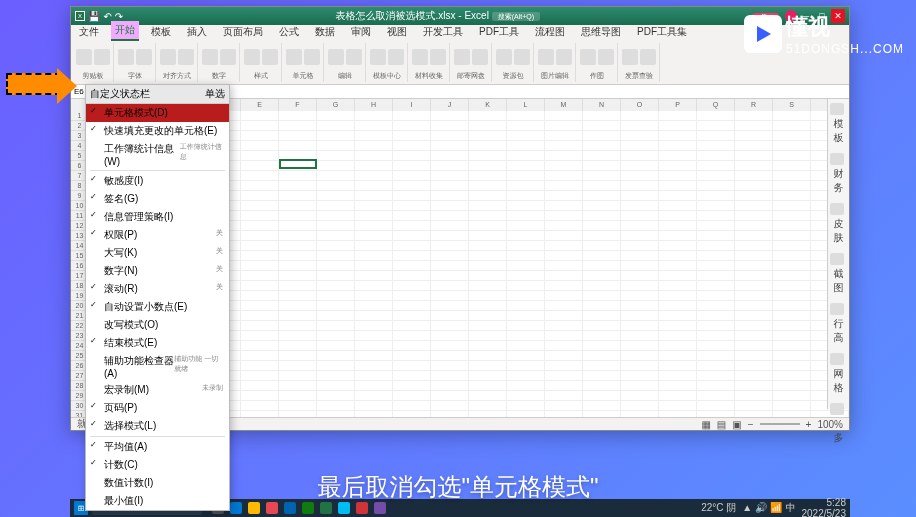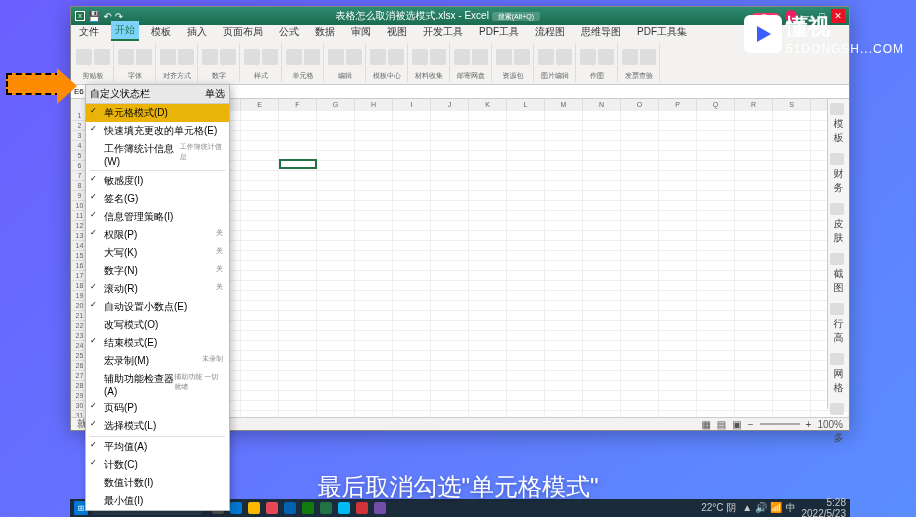--- a/index.html
+++ b/index.html
@@ -14,21 +14,21 @@
 .titlebar-left{display:flex;align-items:center;gap:3px}
 .excel-icon{width:10px;height:10px;background:#217346;border:1px solid #fff;font-size:6px;text-align:center;line-height:8px}
 .titlebar-center{flex:1;text-align:center}
 .titlebar-right{display:flex;align-items:center;gap:2px}
 .win-btn{width:14px;height:14px;text-align:center;line-height:14px;font-size:9px;cursor:pointer}
 .win-btn.close{background:#e81123}
 .office-badge{background:#ff3366;padding:0 5px;border-radius:7px;font-size:7px;margin-right:4px}
 .searchbox{background:rgba(255,255,255,.2);border-radius:2px;padding:1px 6px;font-size:7px;width:90px;margin:0 auto}
 .menubar{height:16px;background:#f3f2f1;display:flex;align-items:flex-end;padding:0 4px;gap:8px;font-size:9px;color:#333}
 .menubar .tab{padding:2px 4px;cursor:pointer}
-.menubar .tab.active{background:#7dd3fc;color:#217346;border-bottom:2px solid #217346}
+.menubar .tab.active{background:#f0abfc;color:#217346;border-bottom:2px solid #217346}
 .ribbon{height:44px;background:#f3f2f1;border-bottom:1px solid #ccc;display:flex;padding:2px;gap:1px;overflow:hidden}
 .rgroup{border-right:1px solid #ddd;padding:0 3px;display:flex;flex-direction:column;justify-content:space-between}
 .rgroup-content{display:flex;gap:2px;flex:1;align-items:center}
 .rgroup-label{font-size:7px;color:#666;text-align:center;padding-bottom:1px}
 .rbtn{width:16px;height:16px;background:#ddd;border-radius:2px;display:flex;align-items:center;justify-content:center;font-size:8px}
 .namebox-row{height:14px;display:flex;align-items:center;border-bottom:1px solid #ccc}
 .namebox{width:50px;border-right:1px solid #ccc;font-size:8px;padding:0 3px}
 .formulabar{flex:1;font-size:8px;padding:0 3px}
 .sheet-area{display:flex;height:320px;position:relative}
 .row-headers{width:18px;background:#f0f0f0;border-right:1px solid #ccc}
@@ -37,21 +37,21 @@
 .col-h{width:38px;font-size:7px;text-align:center;line-height:12px;border-right:1px solid #ddd;color:#666}
 .grid{flex:1;margin-top:12px;position:relative;background:repeating-linear-gradient(to right,transparent,transparent 37px,#eee 37px,#eee 38px),repeating-linear-gradient(to bottom,transparent,transparent 9px,#eee 9px,#eee 10px)}
 .selected-cell{position:absolute;top:48px;left:190px;width:38px;height:10px;border:2px solid #217346}
 .right-panel{position:absolute;right:0;top:92px;width:22px;height:310px;background:#f5f5f5;border-left:1px solid #ccc;display:flex;flex-direction:column;gap:8px;padding:4px 2px;align-items:center}
 .rp-item{font-size:7px;color:#444;writing-mode:horizontal-tb;text-align:center}
 .rp-icon{width:14px;height:12px;background:#ddd;border-radius:2px;margin-bottom:2px}
 .context-menu{position:absolute;top:84px;left:85px;width:145px;background:#fff;border:1px solid #bbb;box-shadow:2px 2px 8px rgba(0,0,0,.25);z-index:50}
 .cm-header{background:#e8e8e8;font-size:8px;padding:2px 4px;display:flex;justify-content:space-between;border-bottom:1px solid #ccc}
 .cm-item{font-size:8px;padding:2px 6px 2px 18px;display:flex;justify-content:space-between;position:relative;cursor:pointer}
 .cm-item.checked::before{content:"✓";position:absolute;left:4px;font-size:8px}
-.cm-item.hl{background:#eab308}
+.cm-item.hl{background:#b91c1c}
 .cm-sep{height:1px;background:#ddd;margin:1px 4px}
 .cm-right{color:#888;font-size:7px}
 .statusbar{position:absolute;bottom:0;left:0;right:0;height:13px;background:#f3f2f1;border-top:1px solid #ccc;display:flex;align-items:center;justify-content:space-between;padding:0 6px;font-size:7px;color:#555}
 .arrow-pointer{position:absolute;top:73px;left:6px;z-index:60}
 .arrow-body{width:55px;height:22px;background:#ff8c00;position:relative;border:2px dashed #000}
 .arrow-head{position:absolute;right:-18px;top:-7px;width:0;height:0;border-left:20px solid #ff8c00;border-top:18px solid transparent;border-bottom:18px solid transparent}
 .arrow-head::after{content:"";position:absolute;right:2px;top:-18px;width:0;height:0;border-left:20px dashed transparent;border-top:18px solid transparent;border-bottom:18px solid transparent}
 .taskbar{position:absolute;bottom:0;left:70px;width:780px;height:18px;background:#1a2b3c;display:flex;align-items:center;padding:0 4px;gap:4px}
 .tb-start{width:14px;height:14px;background:#0078d4;display:flex;align-items:center;justify-content:center;color:#fff;font-size:8px}
 .tb-search{background:#2a3b4c;color:#888;font-size:7px;padding:2px 6px;border-radius:2px;width:110px}
@@ -384,26 +384,26 @@
       </div>
       <div class="cm-item">
         <span>改写模式(O)</span>
         <span class="cm-right"></span>
       </div>
       <div class="cm-item checked">
         <span>结束模式(E)</span>
         <span class="cm-right"></span>
       </div>
       <div class="cm-item">
+        <span>辅助功能检查器(A)</span>
+        <span class="cm-right">辅助功能 一切就绪</span>
+      </div>
+      <div class="cm-item">
         <span>宏录制(M)</span>
         <span class="cm-right">未录制</span>
-      </div>
-      <div class="cm-item">
-        <span>辅助功能检查器(A)</span>
-        <span class="cm-right">辅助功能 一切就绪</span>
       </div>
       <div class="cm-item checked">
         <span>页码(P)</span>
         <span class="cm-right"></span>
       </div>
       <div class="cm-item checked">
         <span>选择模式(L)</span>
         <span class="cm-right"></span>
       </div>
       <div class="cm-sep"></div>

